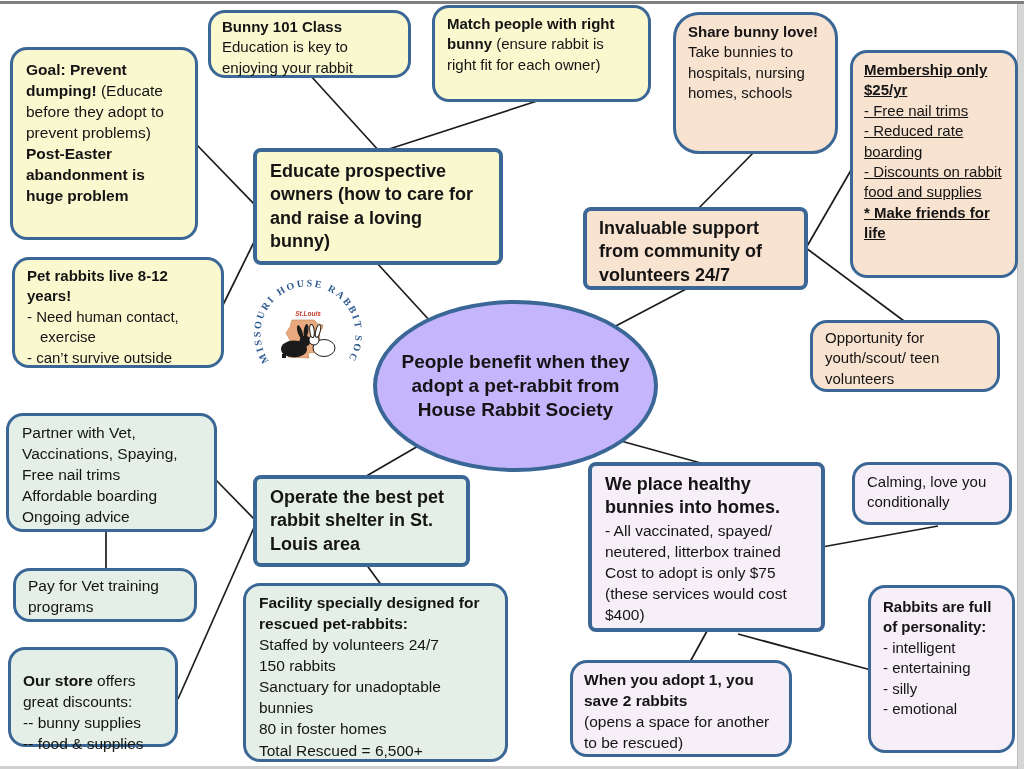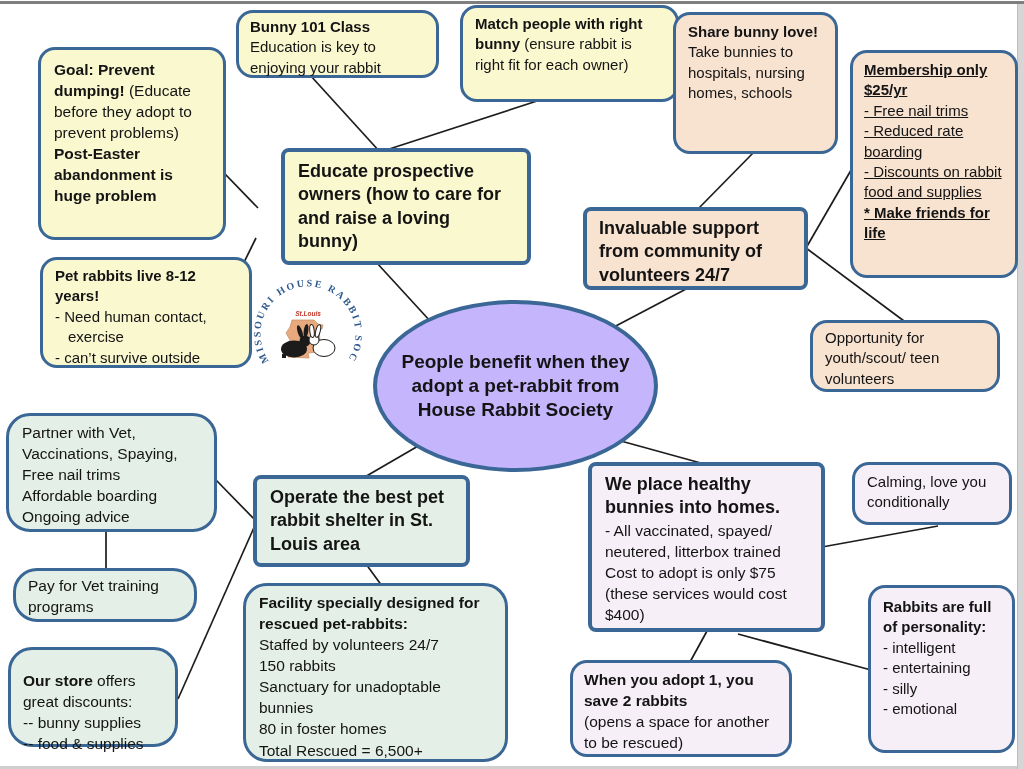--- a/index.html
+++ b/index.html
@@ -14,23 +14,23 @@
 
   svg.links{position:absolute;left:0;top:0;z-index:1;}
   .links line{stroke:#1c1c1c;stroke-width:1.7;}
 
   .node{
     position:absolute;z-index:2;box-sizing:border-box;
     border:3px solid #3a6795;border-radius:17px;
     padding:7px 11px;font-size:15.5px;line-height:1.36;
   }
   .node.sq{border-radius:8px;border-width:4px;font-size:18px;font-weight:bold;line-height:1.3;}
-  .yellow{background:#faf8cf;margin-left:28px;}
+  .yellow{background:#faf8cf;}
   .peach{background:#f8e2d0;}
-  .green{background:#e4f0e7;border-radius:24px;}
+  .green{background:#e4f0e7;}
   .lav{background:#f7eff7;}
   .b{font-weight:bold;}
   .blk{display:block;}
   .hang{display:block;padding-left:13px;text-indent:-13px;}
 
   #ellipse{
     position:absolute;z-index:2;left:373px;top:300px;width:285px;height:172px;
     background:#c4b5fd;border:4px solid #3a6795;border-radius:50%;
     display:flex;align-items:center;justify-content:center;text-align:center;
     font-size:19px;font-weight:bold;line-height:1.25;padding:0 24px;box-sizing:border-box;
@@ -115,21 +115,21 @@
   <div class="node yellow sq" style="left:253px;top:148px;width:250px;height:117px;padding:8px 13px;">
     <span>Educate prospective owners (how to care for and raise a loving bunny)</span>
   </div>
 
   <div class="node yellow" style="left:12px;top:257px;width:212px;height:111px;padding:6px 12px;font-size:15px;">
     <span class="b blk">Pet rabbits live 8-12 years!</span>
     <span class="hang">- Need human contact, exercise</span>
     <span class="hang">- can’t survive outside</span>
   </div>
 
-  <div class="node peach" style="left:673px;top:12px;width:165px;height:142px;padding:7px 12px;font-size:15px;">
+  <div class="node peach" style="left:673px;top:12px;width:165px;height:142px;padding:7px 12px;font-size:15px;border-radius:26px;">
     <span class="b blk">Share bunny love!</span>
     <span>Take bunnies to hospitals, nursing homes, schools</span>
   </div>
 
   <div class="node peach sq" style="left:583px;top:207px;width:225px;height:83px;padding:6px 12px;">
     <span>Invaluable support from community of volunteers 24/7</span>
   </div>
 
   <div class="node peach" style="left:850px;top:50px;width:168px;height:228px;padding:7px 11px;font-size:15px;text-decoration:underline;">
     <span class="b blk">Membership only $25/yr</span>

